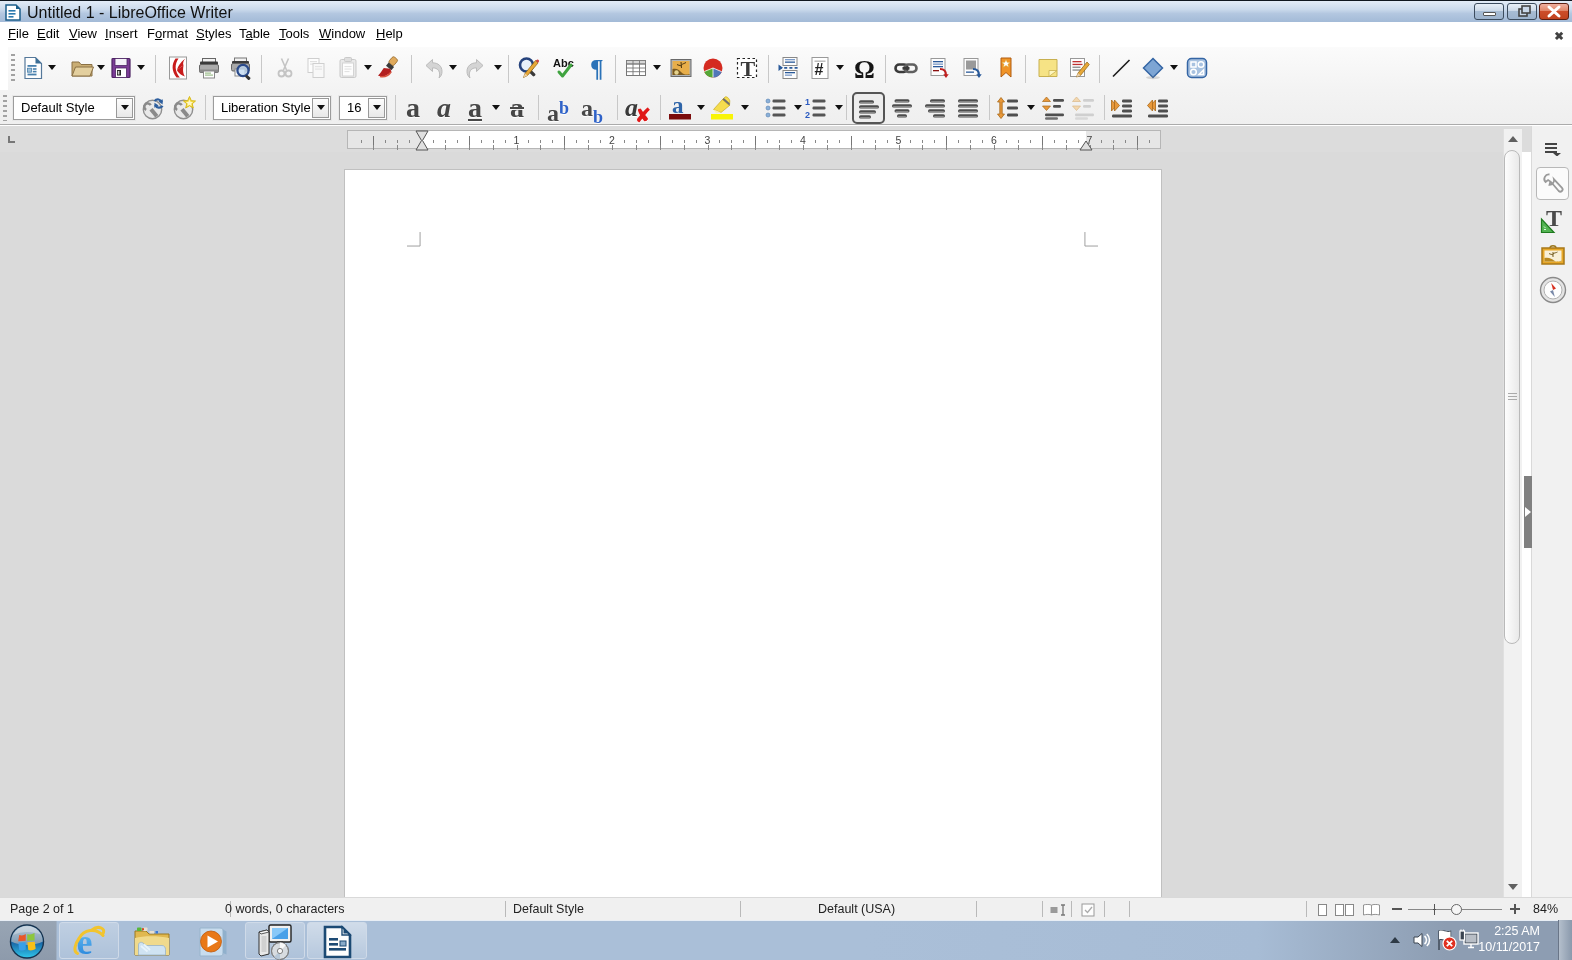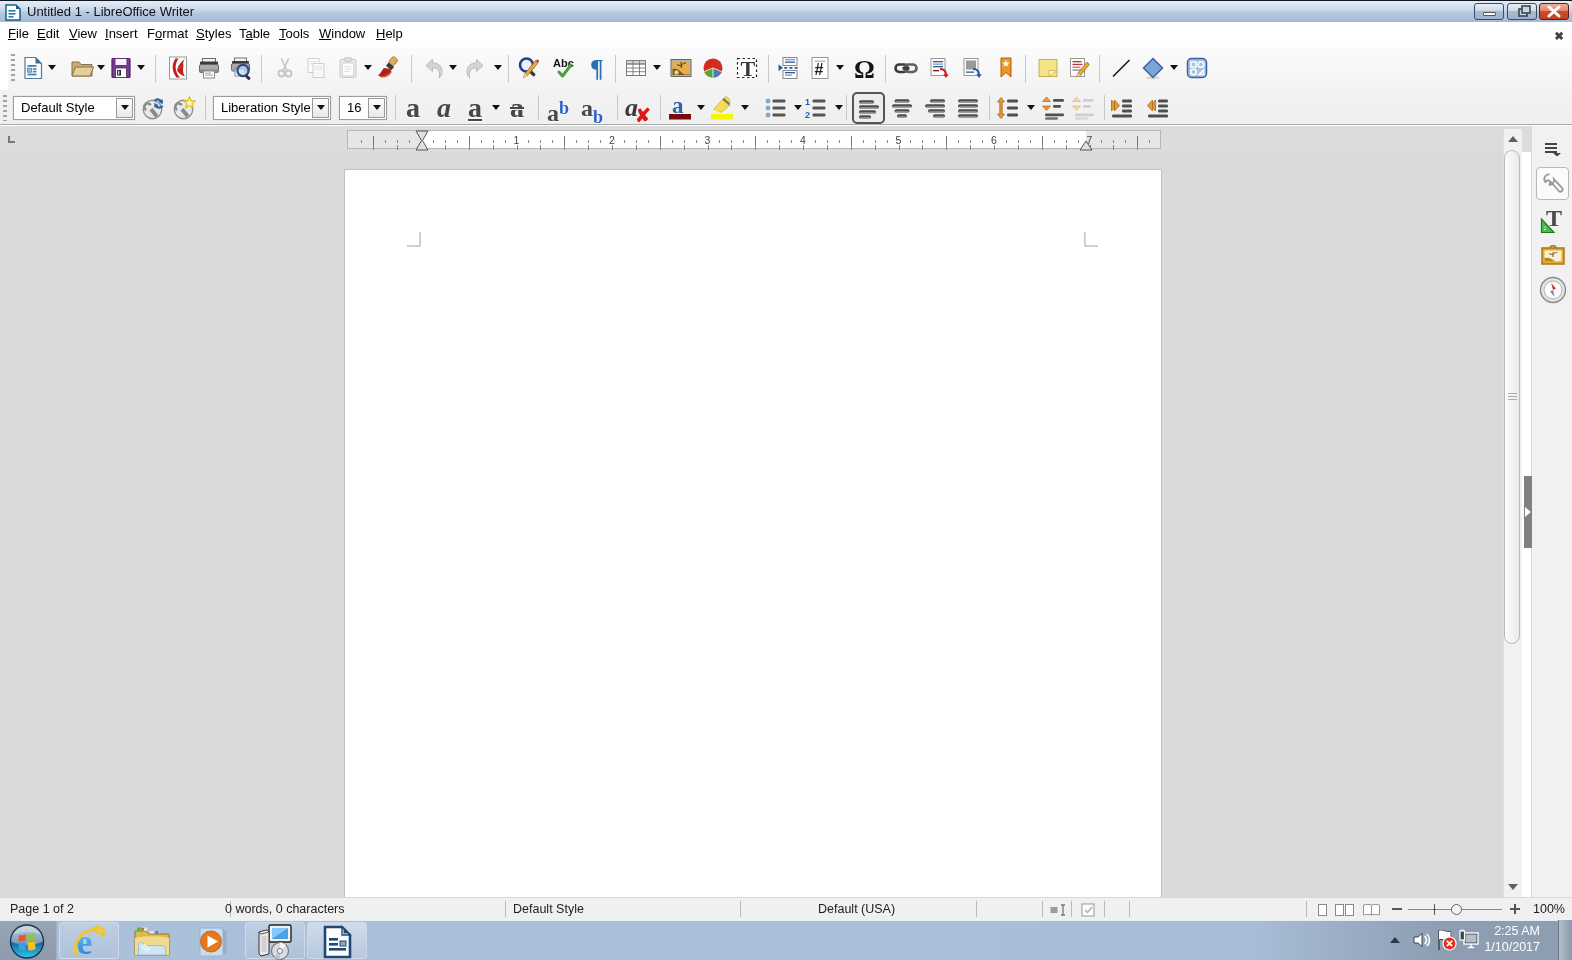--- a/index.html
+++ b/index.html
@@ -5,21 +5,21 @@
 * { margin:0; padding:0; box-sizing:border-box; }
 html,body { width:1572px; height:960px; overflow:hidden; }
 body { font-family:"Liberation Sans", sans-serif; position:relative; background:#fff; }
 #app { position:absolute; left:0; top:0; width:1572px; height:960px; }
 .abs { position:absolute; }
 
 
 #titlebar { position:absolute; left:0; top:0; width:1572px; height:22px;
   background:linear-gradient(#e3ecf7 0%, #cbdaec 40%, #b3c7e0 60%, #a3bad7 100%);
   border-top:1px solid #10171f; }
-#titlebar .ttext { position:absolute; left:27px; top:3px; font-size:13px; color:#111; }
+#titlebar .ttext { position:absolute; left:27px; top:3px; font-size:16px; color:#111; }
 .winbtn { position:absolute; top:2px; height:17px; border-radius:3px; border:1px solid #3c4c5e; }
 #btn-min  { left:1474px; width:30px; background:linear-gradient(#e8eff7 0%, #ccd9e8 45%, #a7bcd4 50%, #9db3cd 100%); }
 #btn-rest { left:1507px; width:30px; background:linear-gradient(#e8eff7 0%, #ccd9e8 45%, #a7bcd4 50%, #9db3cd 100%); }
 #btn-close{ left:1539px; width:30px; background:linear-gradient(#f0b0a0 0%, #e08568 45%, #cc4d2a 50%, #c1431f 100%); border-color:#5c1f12; }
 #btn-min .dash { position:absolute; left:8px; top:8px; width:13px; height:4px; background:#fff; border:1px solid #555; border-radius:1px; }
 
 
 #menubar { position:absolute; left:0; top:22px; width:1572px; height:25px; background:#ffffff; }
 #menubar span.mi { position:absolute; top:4px; font-size:13px; color:#000; }
 #menubar u { text-decoration:underline; }
@@ -724,34 +724,34 @@
     <svg class="abs" style="left:7px;top:150px" width="28" height="28" viewBox="0 0 28 28">
       <circle cx="14" cy="14" r="12.5" fill="#e4e4e4" stroke="#8a8a8a" stroke-width="1.4"></circle>
       <circle cx="14" cy="14" r="9" fill="#fdfdfd" stroke="#b0b0b0" stroke-width="1"></circle>
       <path d="M12.2 7 L17 12.6 L14 14 Z" fill="#d83020"></path>
       <path d="M15.8 21 L11 15.4 L14 14 Z" fill="#7888a8"></path>
     </svg>
   </div>
   <div id="sbhandle"></div>
 
   <div id="statusbar">
-    <div class="st" style="left:10px">Page 1 of 2</div>
+    <div class="st" style="left:10px">Page 2 of 1</div>
     <div class="ssep" style="left:230px"></div>
     <div class="st" style="left:225px">0 words, 0 characters</div>
     <div class="ssep" style="left:505px"></div>
     <div class="st" style="left:513px">Default Style</div>
     <div class="ssep" style="left:740px"></div>
     <div class="st" style="left:818px">Default (USA)</div>
     <div class="ssep" style="left:976px"></div>
     <div class="ssep" style="left:1042px"></div>
     <div class="ssep" style="left:1071px"></div>
     <div class="ssep" style="left:1104px"></div>
     <div class="ssep" style="left:1129px"></div>
     <div class="ssep" style="left:1306px"></div>
-    <div class="st" style="left:1533px">100%</div>
+    <div class="st" style="left:1533px">84%</div>
     <svg class="abs" style="left:1050px;top:6px" width="16" height="13" viewBox="0 0 16 13">
       <rect x="0.5" y="3" width="7" height="6" fill="#9a9a9a"></rect>
       <path d="M11 1 L15 1 M13 1 L13 11 M11 11 L15 11" stroke="#777" stroke-width="1.3"></path>
     </svg>
     <svg class="abs" style="left:1081px;top:5px" width="14" height="14" viewBox="0 0 14 14">
       <rect x="1" y="1" width="12" height="12" fill="#fdfdfd" stroke="#999" stroke-width="1"></rect>
       <path d="M4 7 L6.5 9.5 L11 4" stroke="#aaa" stroke-width="1.3" fill="none"></path>
     </svg>
     <svg class="abs" style="left:1318px;top:6px" width="62" height="12" viewBox="0 0 62 12">
       <rect x="0.5" y="0.5" width="8" height="11" fill="#fff" stroke="#888"></rect>
@@ -865,16 +865,16 @@
       <path d="M11.8 11.8 L17.2 17.2 M17.2 11.8 L11.8 17.2" stroke="#fff" stroke-width="1.8"></path>
     </svg>
     <svg class="abs" style="left:86px;top:9px" width="22" height="22" viewBox="0 0 22 22">
       <rect x="6" y="4" width="14" height="11" fill="#3a4450" stroke="#fff" stroke-width="1.4"></rect>
       <rect x="7.5" y="5.5" width="11" height="8" fill="#b8bec6"></rect>
       <path d="M10 18.5 L16 18.5 M13 15 L13 18.5" stroke="#fff" stroke-width="1.4"></path>
       <rect x="2" y="2" width="4.5" height="9" fill="#3a4450" stroke="#fff" stroke-width="1.2"></rect>
       <path d="M3 2 L3 0.5 M5.5 2 L5.5 0.5" stroke="#fff" stroke-width="1.2"></path>
     </svg>
     <div style="position:absolute;right:18px;top:4px;font-size:12.5px;text-align:right">2:25 AM</div>
-    <div style="position:absolute;right:18px;top:20px;font-size:12.5px;text-align:right">1/10/2017</div>
+    <div style="position:absolute;right:18px;top:20px;font-size:12.5px;text-align:right">10/11/2017</div>
   </div>
 
 </div>
 
 </body></html>

